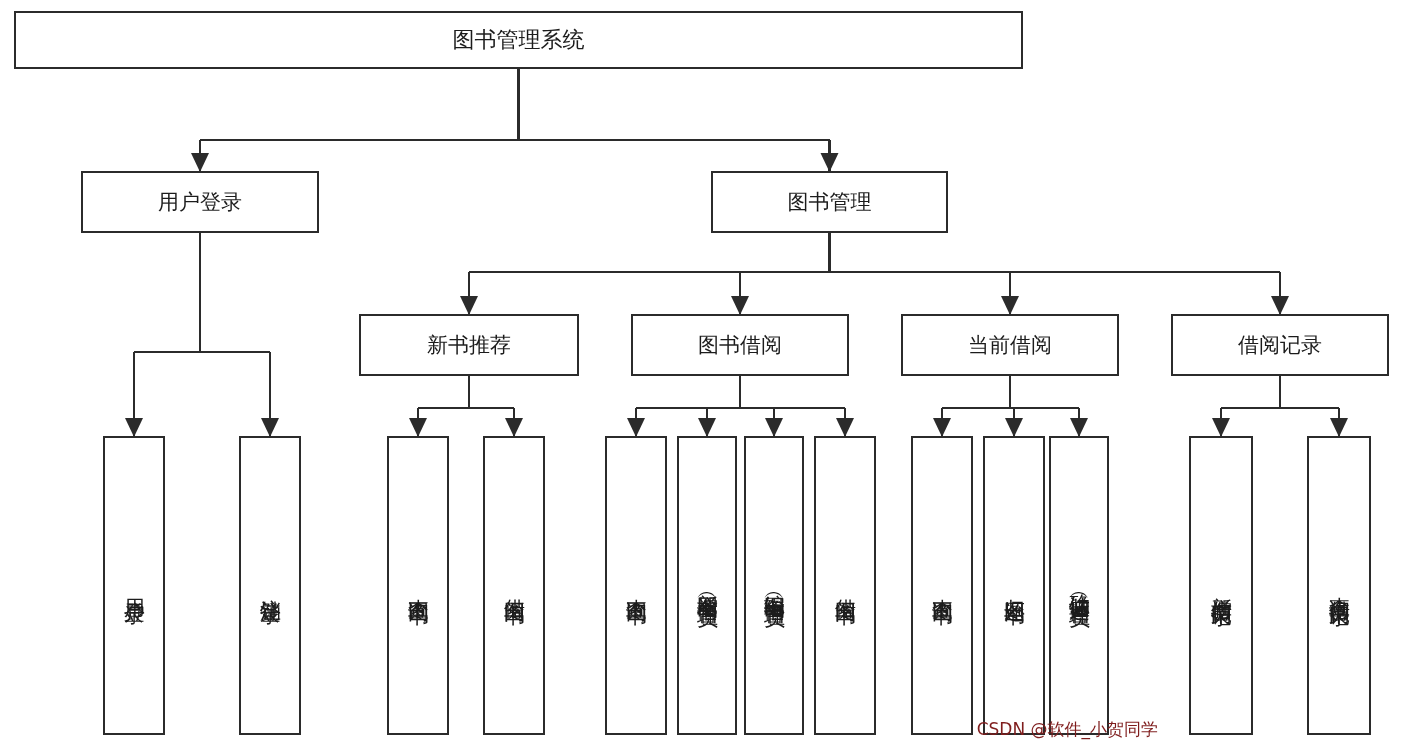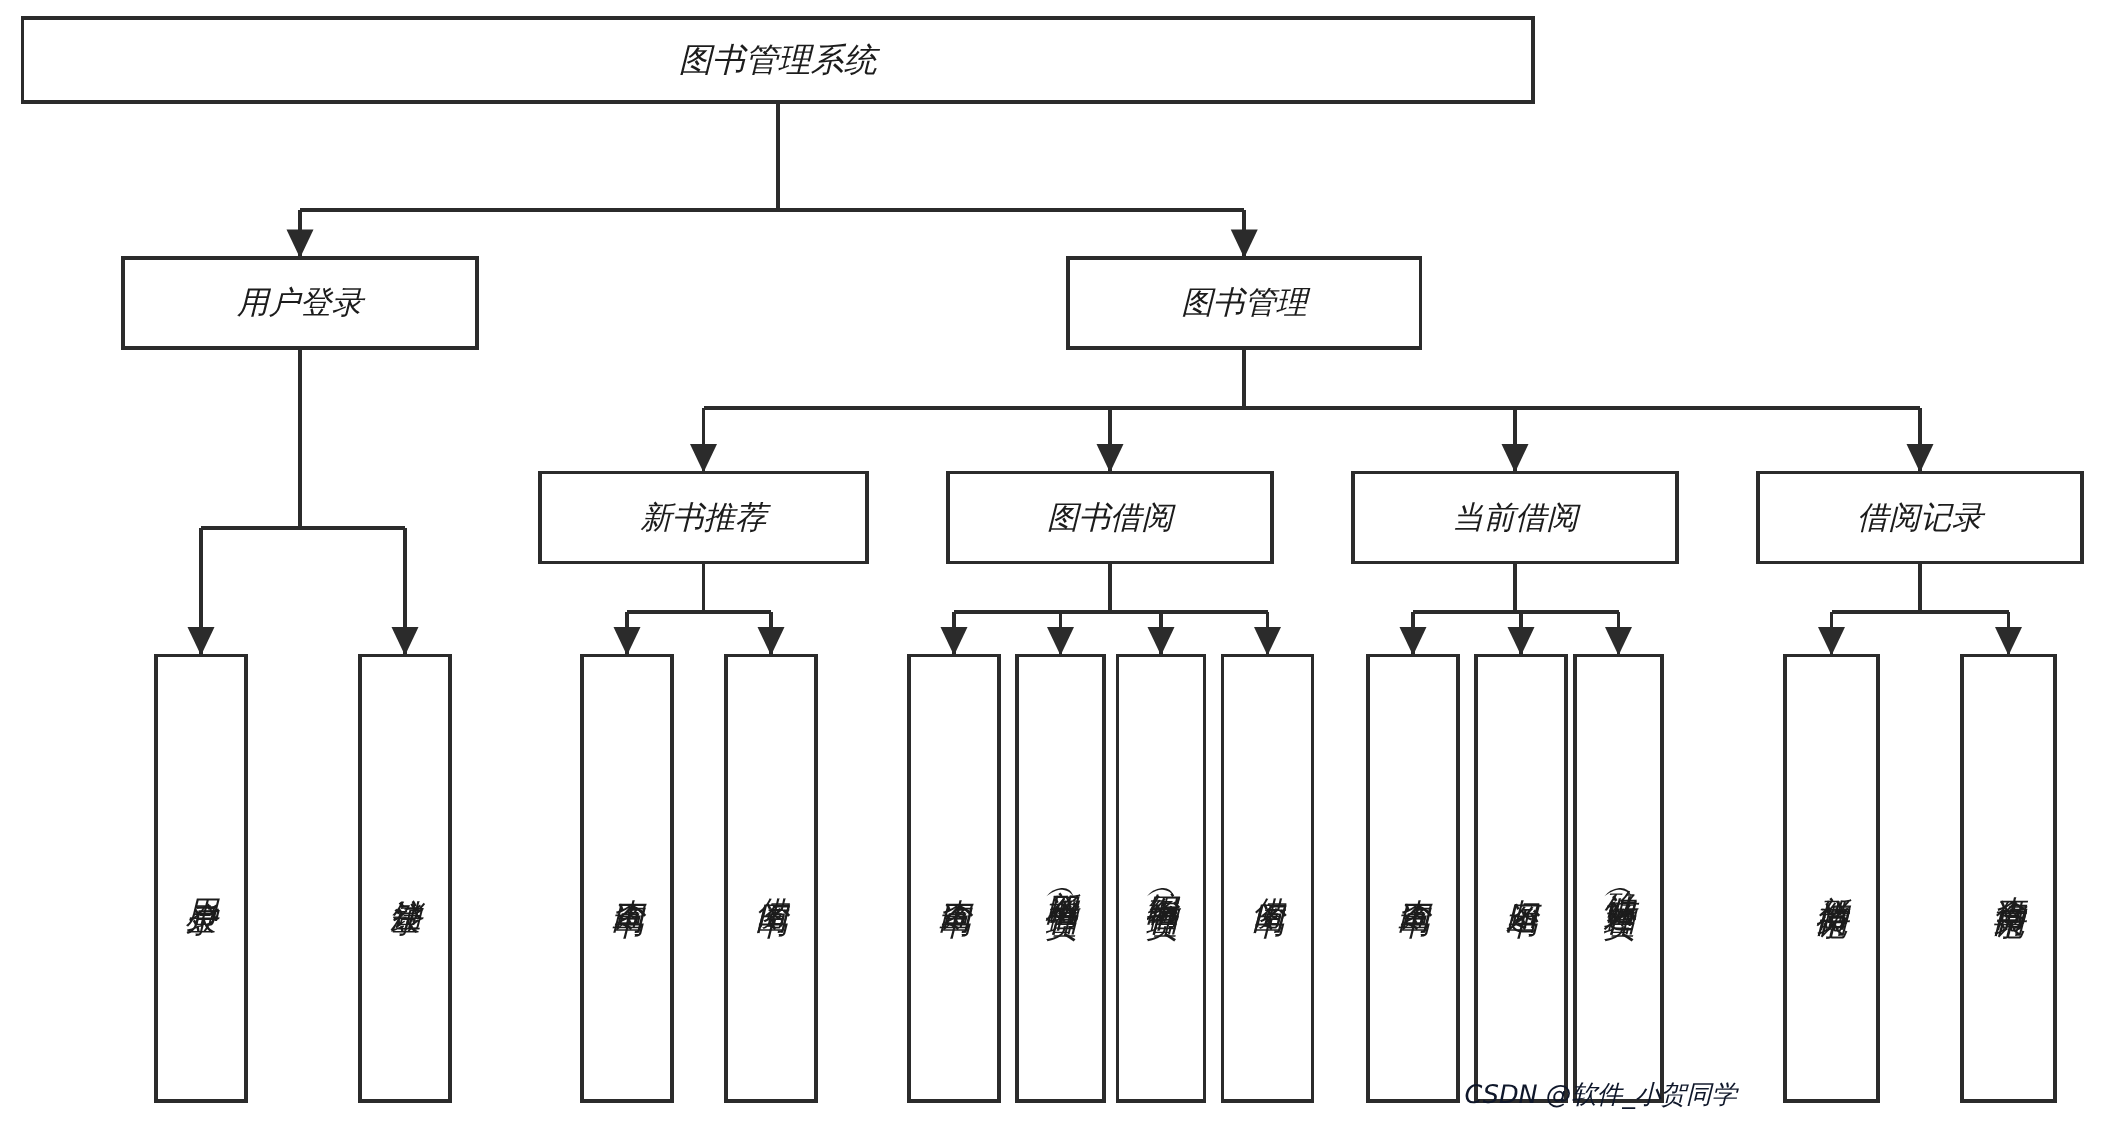--- a/index.html
+++ b/index.html
@@ -13,21 +13,20 @@
     height: 747px;
     overflow: hidden;
     font-family: "DejaVu Sans", "Liberation Sans", sans-serif;
     position: relative;
   }
   #diagram-root {
     position: relative;
     width: 1168px;
     height: 747px;
     background: #ffffff;
-    font-style: italic;
   }
   svg#tree-svg {
     position: absolute;
     left: 0;
     top: 0;
     width: 1405px;
     height: 747px;
     display: block;
   }
   .node-box {
@@ -75,21 +74,21 @@
     letter-spacing: 2px;
     color: #1c1c1c;
     white-space: nowrap;
   }
   .watermark {
     position: absolute;
     right: 10px;
     bottom: 6px;
     font-family: "DejaVu Sans", "Liberation Sans", sans-serif;
     font-size: 17px;
-    color: #0f172a;
+    color: #7f1d1d;
     white-space: nowrap;
     user-select: none;
   }
 </style>
 </head>
 <body>
 
 <div id="diagram-root">
   <svg id="tree-svg" viewBox="0 0 1405 747">
     <g id="edges-layer">

